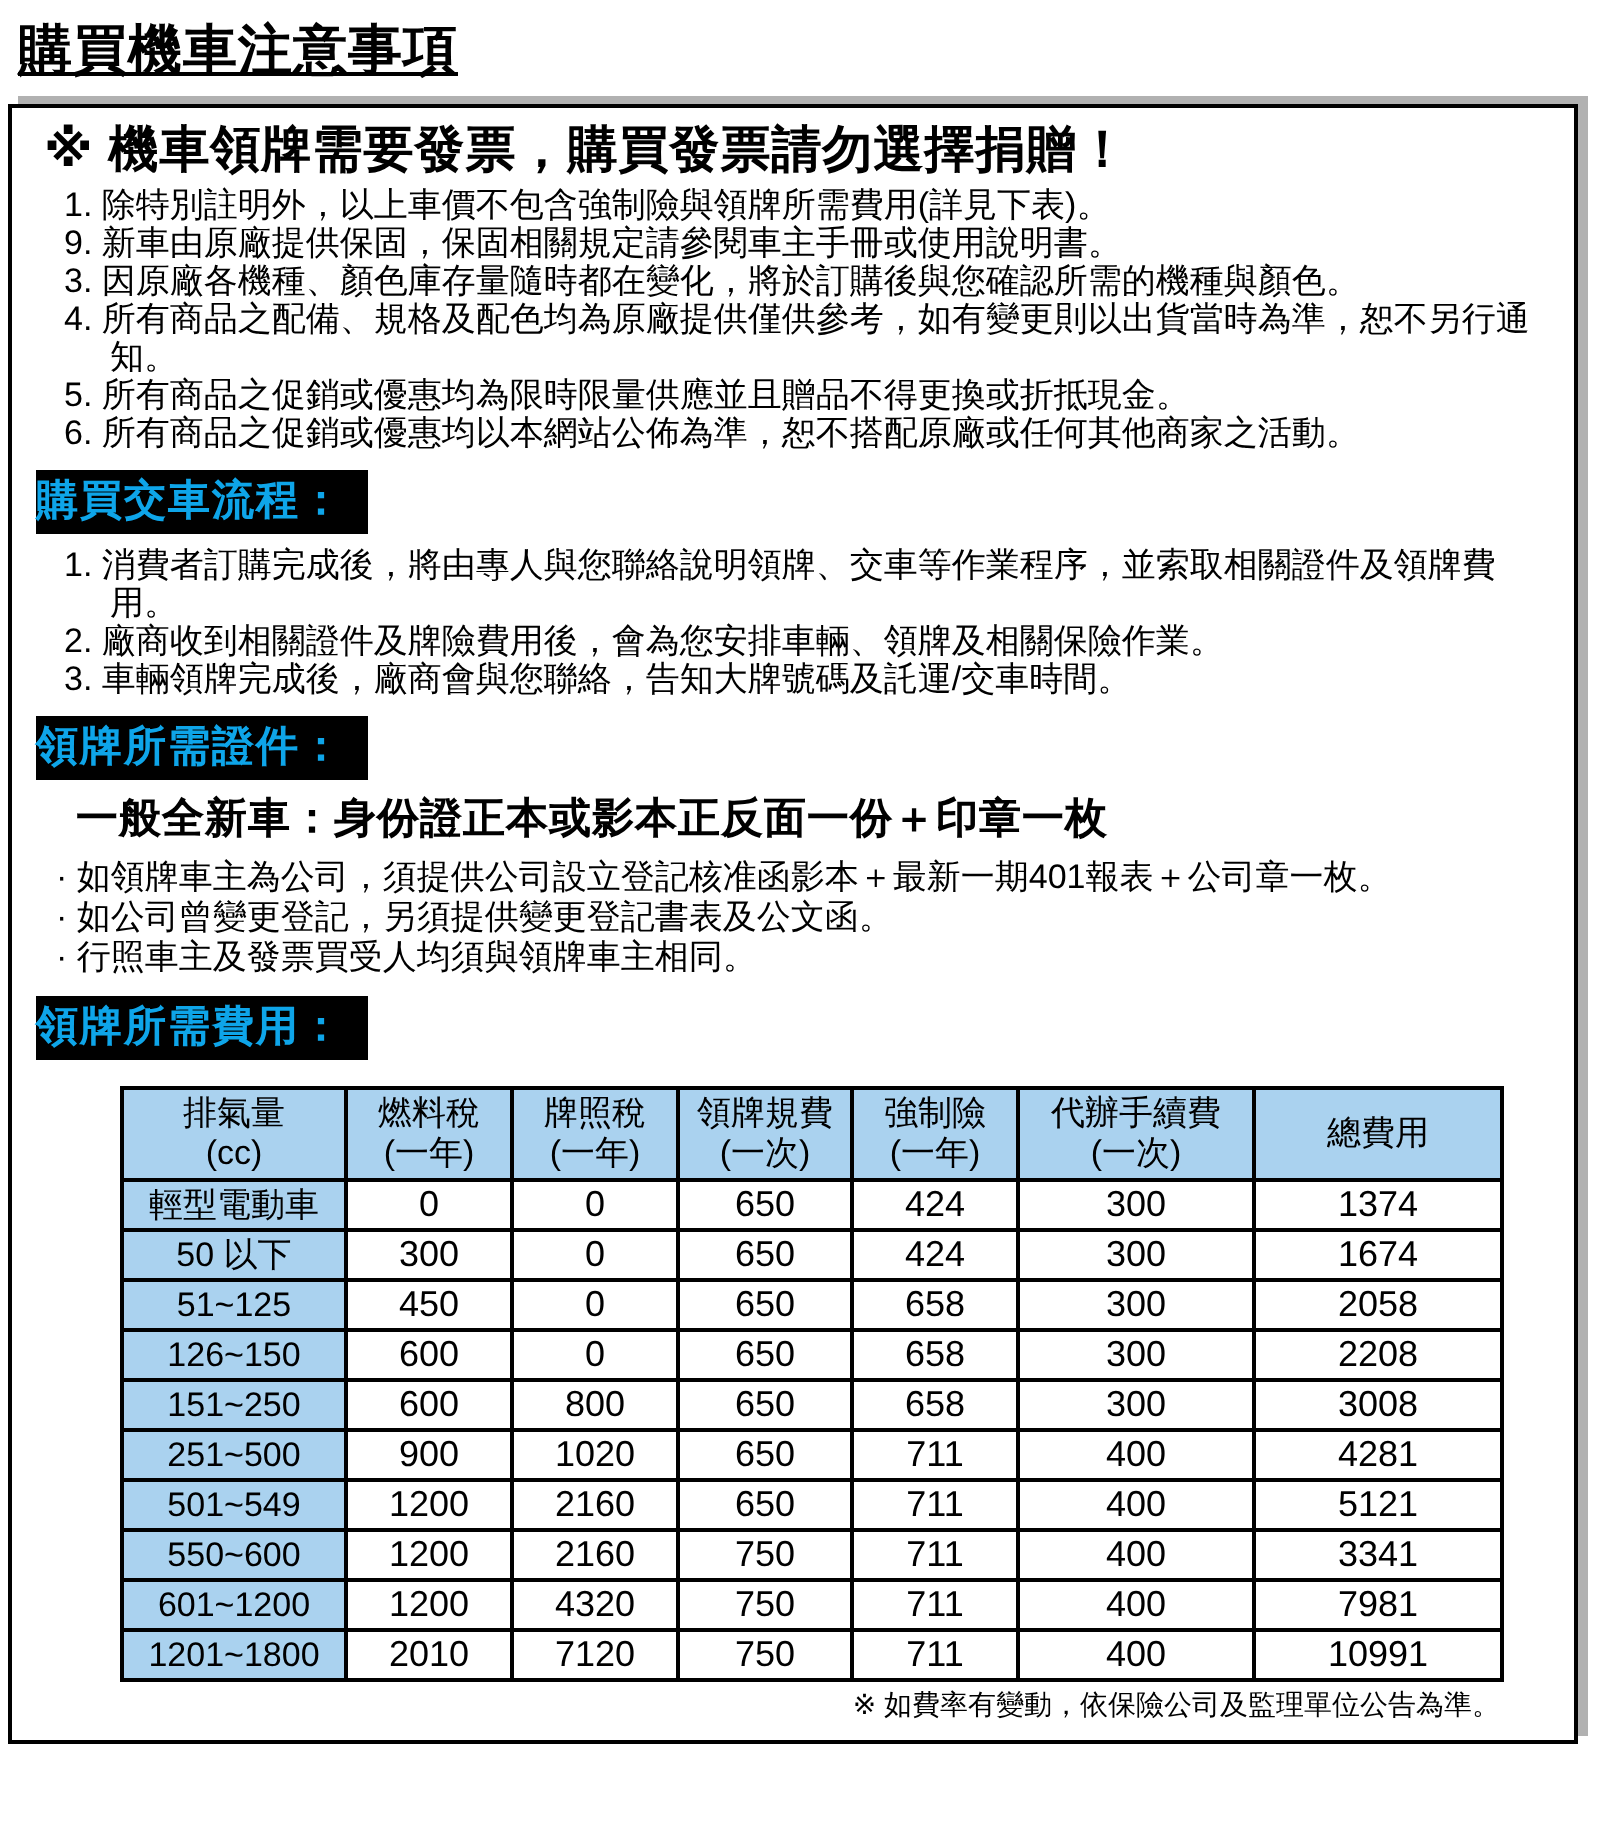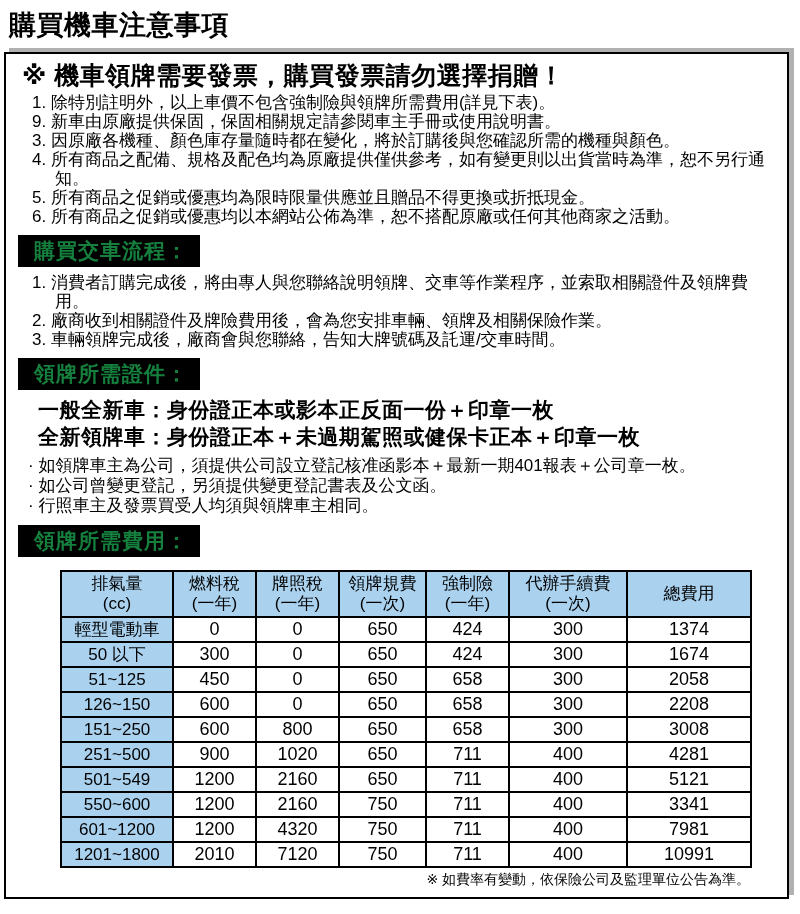--- a/index.html
+++ b/index.html
@@ -9,20 +9,21 @@
     background: #ffffff;
     font-family: "Liberation Sans", "DejaVu Sans", sans-serif;
     color: #000;
     overflow: hidden;
   }
   .page-title {
     font-size: 27px;
     font-weight: bold;
     margin: 7px 0 9px 9px;
     letter-spacing: 0.5px;
+    text-decoration: underline;
   }
   .main-box {
     margin-left: 4px;
     width: 785px;
     border: 2px solid #000;
     box-shadow: 5px -4px 0 #b1b1b1;
     background: #fff;
     padding: 3px 10px 8px 10px;
   }
   .warning-heading {
@@ -36,25 +37,25 @@
   .num-list { margin: 0 0 0 16px; }
   .num-line {
     font-size: 17px;
     line-height: 19px;
     padding-left: 23px;
     text-indent: -23px;
   }
   .section-label {
     display: inline-block;
     background: #000;
-    color: #15803d;
+    color: #0ea5e9;
     font-weight: bold;
     font-size: 21px;
     line-height: 23px;
-    padding: 4px 12px 5px 16px;
+    padding: 4px 12px 5px 0;
     margin: 9px 0 6px 2px;
     letter-spacing: 1px;
   }
   .doc-bold-lines { margin: 0 0 6px 22px; }
   .doc-bold-line {
     font-size: 21px;
     font-weight: bold;
     line-height: 27px;
     letter-spacing: 0.5px;
   }
@@ -129,21 +130,20 @@
   <div class="num-list">
       <div class="num-line">1. 消費者訂購完成後，將由專人與您聯絡說明領牌、交車等作業程序，並索取相關證件及領牌費用。</div>
       <div class="num-line">2. 廠商收到相關證件及牌險費用後，會為您安排車輛、領牌及相關保險作業。</div>
       <div class="num-line">3. 車輛領牌完成後，廠商會與您聯絡，告知大牌號碼及託運/交車時間。</div>
     </div>
 
   <div class="section-label">領牌所需證件：</div>
 
   <div class="doc-bold-lines">
       <div class="doc-bold-line">一般全新車：身份證正本或影本正反面一份＋印章一枚</div>
-      <div class="doc-bold-line">全新領牌車：身份證正本＋未過期駕照或健保卡正本＋印章一枚</div>
     </div>
 
   <div class="doc-notes">
       <div class="doc-note-line">· 如領牌車主為公司，須提供公司設立登記核准函影本＋最新一期401報表＋公司章一枚。</div>
       <div class="doc-note-line">· 如公司曾變更登記，另須提供變更登記書表及公文函。</div>
       <div class="doc-note-line">· 行照車主及發票買受人均須與領牌車主相同。</div>
     </div>
 
   <div class="section-label">領牌所需費用：</div>
 

